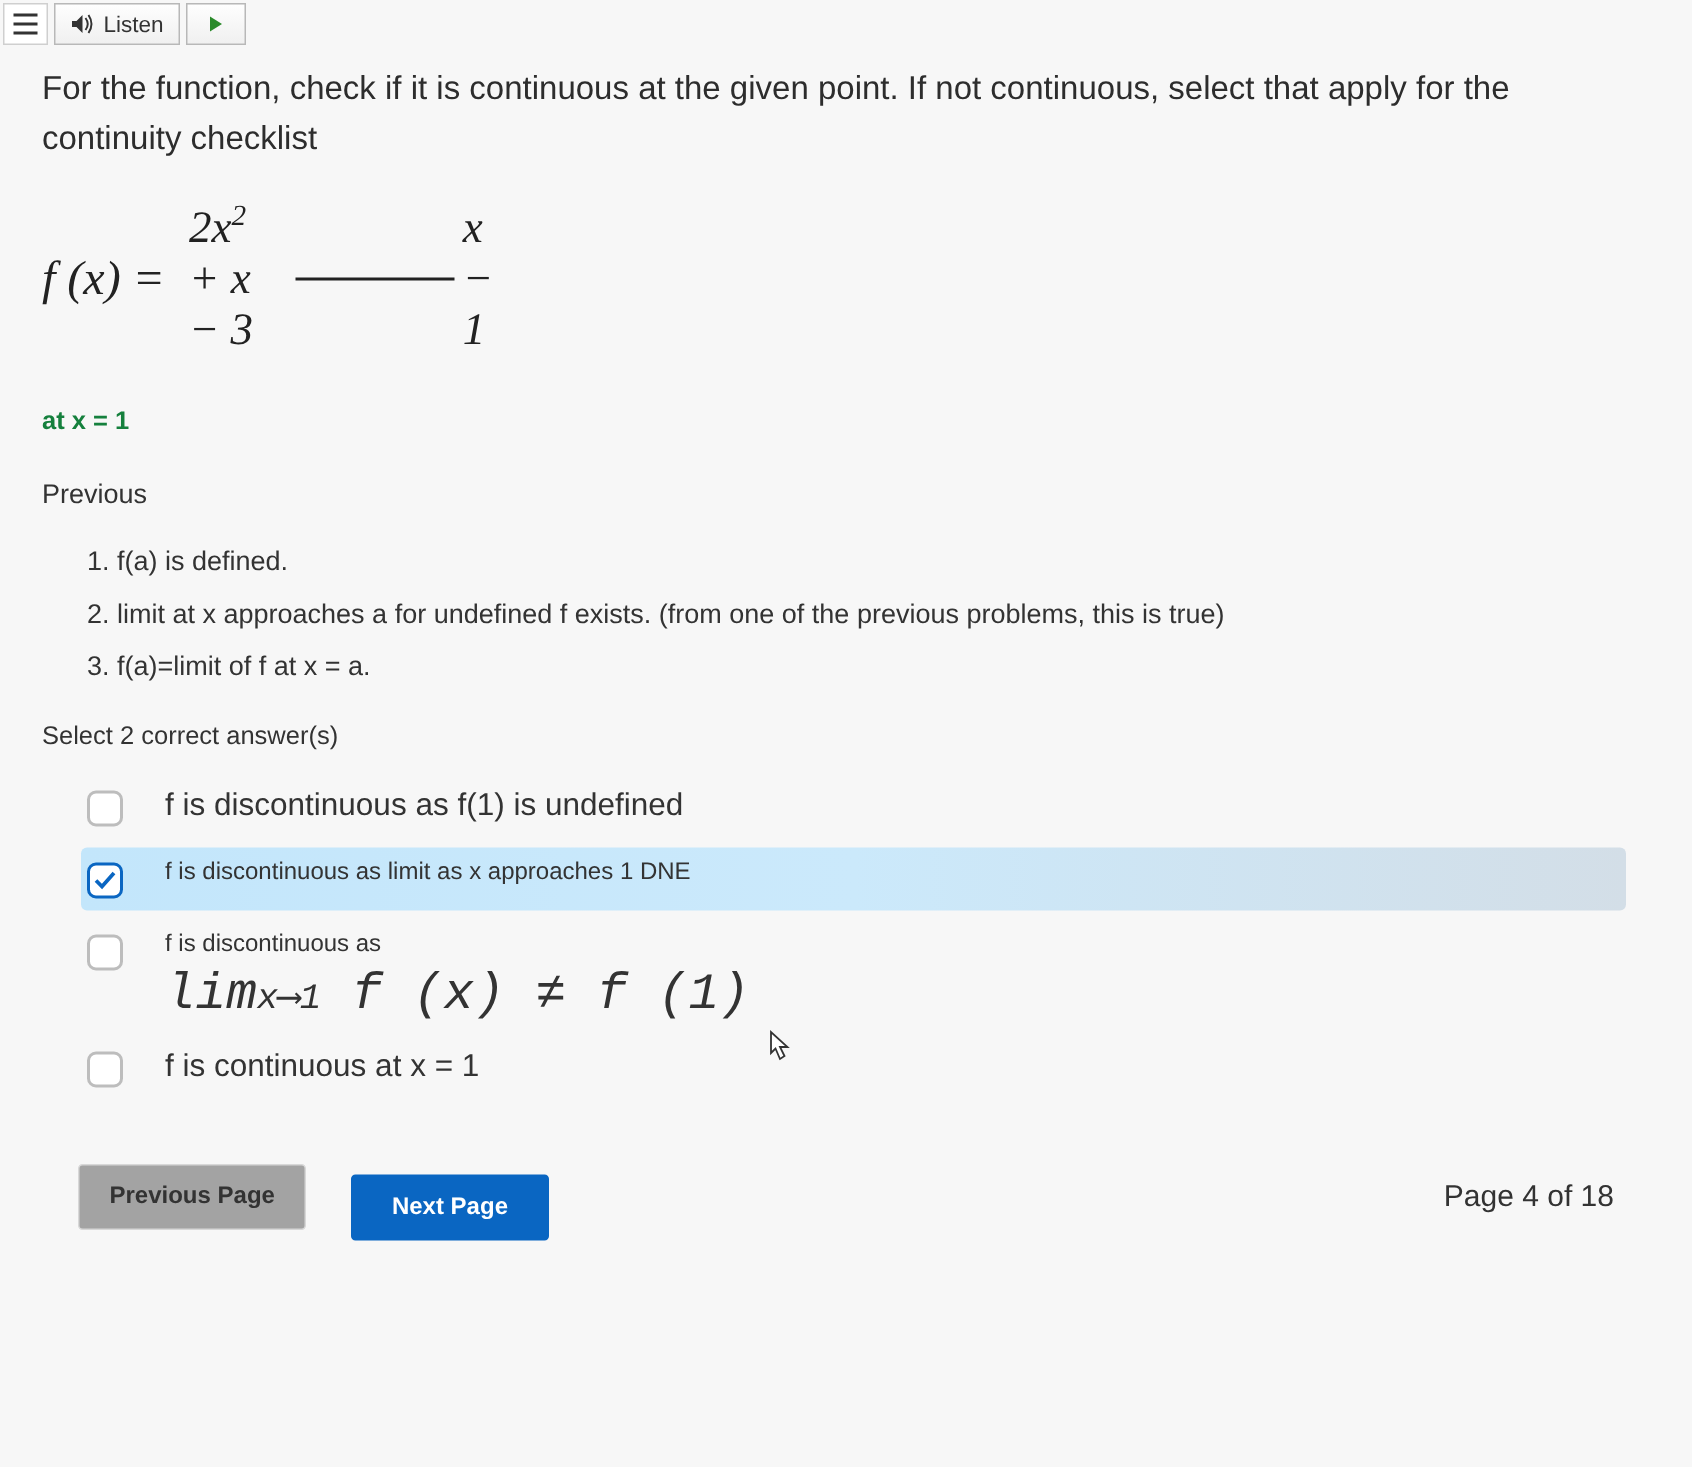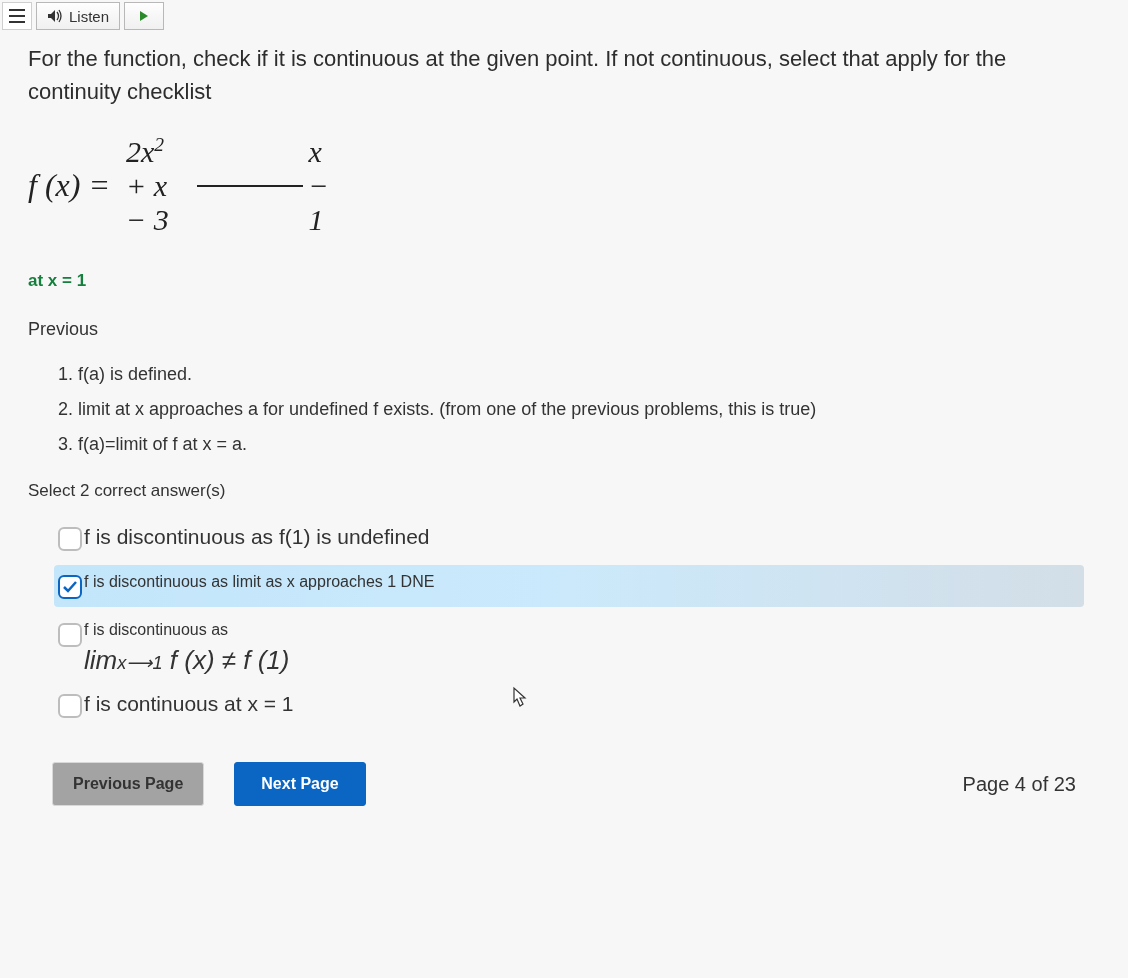--- a/index.html
+++ b/index.html
@@ -79,21 +79,21 @@
     font-size: 18px;
     color: #333;
     margin-bottom: 14px;
     list-style: decimal;
   }
   .select-text {
     font-size: 17px; color: #333; margin-bottom: 18px;
   }
   .options { margin-left: 30px; }
   .option-row {
-    display: flex; align-items: flex-start; gap: 2px;
+    display: flex; align-items: flex-start; gap: 28px;
     padding: 6px 0 10px 0;
     font-size: 21px;
     color: #333;
   }
   .option-row.highlight {
     background: linear-gradient(90deg,#c3e6fb 0%, #cbe9fb 50%, #d3dee7 100%);
     border-radius: 4px;
     padding: 8px 12px 8px 0;
     margin: 4px 20px 8px -4px;
     font-size: 16px;
@@ -106,23 +106,23 @@
     background: #fff;
     flex-shrink: 0;
     display: flex; align-items: center; justify-content: center;
     cursor: pointer;
     margin-top: 2px;
   }
   .chk.checked { border-color: #0a66c2; }
   .chk.checked svg { display: block; }
   .chk svg { display: none; }
   .option-row .math {
-    font-family: Liberation Sans, sans-serif;
+    font-family: Liberation Mono, monospace;
     font-style: italic;
-    font-size: 26px;
+    font-size: 34px;
     display: block;
     margin-top: 6px;
   }
   .option3-wrap { display: flex; flex-direction: column; }
   .option3-label { font-size: 16px; }
   .sub { font-size: 0.7em; font-style: italic; }
   .footer {
     display: flex; align-items: center; gap: 30px;
     margin-top: 24px;
     padding: 0 24px 0 52px;
@@ -139,20 +139,21 @@
   }
   .next-btn {
     background: #0a66c2;
     border: 1px solid #0a66c2;
     color: #fff;
     font-size: 16px;
     font-weight: 600;
     padding: 12px 26px;
     border-radius: 3px;
     cursor: pointer;
+    margin-top: 14px;
   }
   .page-ind {
     margin-left: auto;
     margin-right: 28px;
     font-size: 20px;
     color: #333;
   }
   .cursor-pointer {
     position: absolute;
     left: 508px;
@@ -242,18 +243,18 @@
       </div>
       <span>f is continuous at x = 1</span>
     </div>
 
   </div>
 </div>
 
 <div class="footer">
   <button class="prev-btn">Previous Page</button>
   <button class="next-btn">Next Page</button>
-  <div class="page-ind">Page 4 of 23</div>
+  <div class="page-ind">Page 4 of 18</div>
 </div>
 
 <svg class="cursor-pointer" width="22" height="24" viewBox="0 0 22 24">
   <path d="M6 2 L6 16 L9 13 L12 20 L15 18 L12 12 L17 12 Z" fill="#fff" stroke="#333" stroke-width="1.2"></path>
 </svg>
 
 </body></html>

